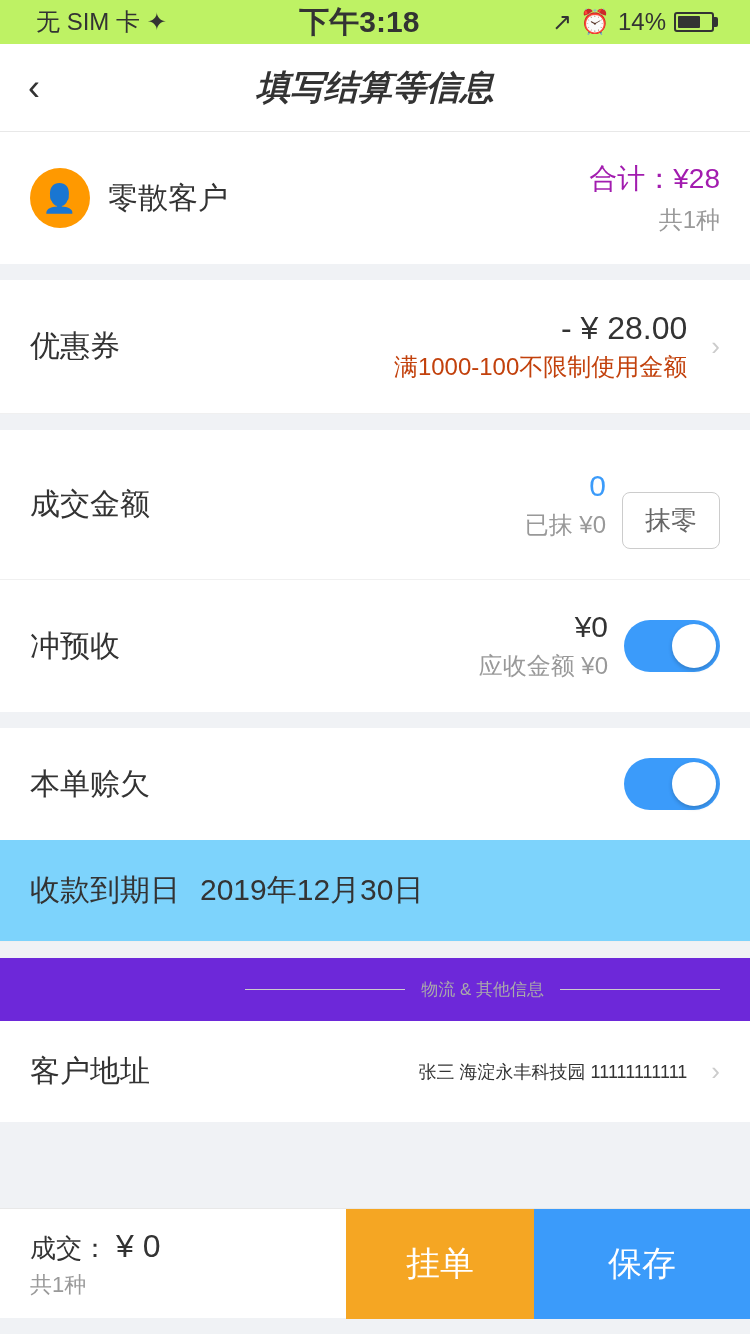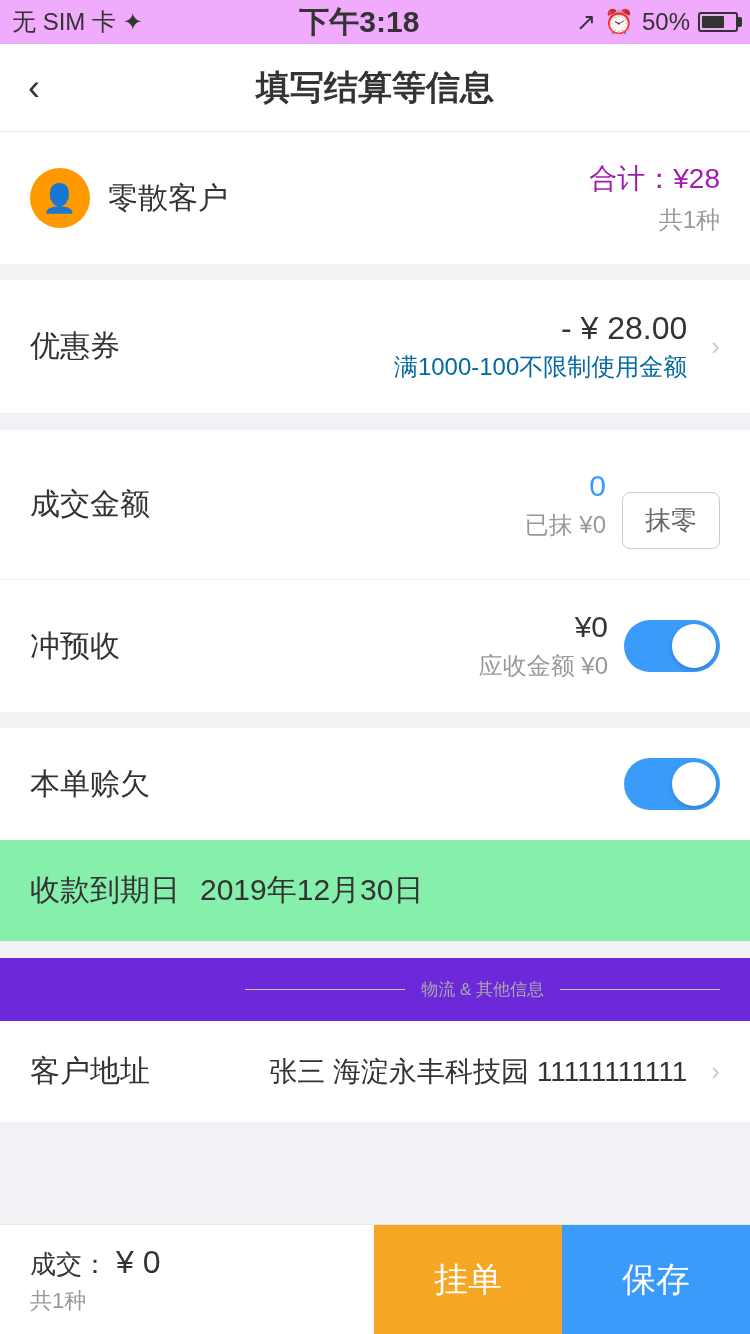--- a/index.html
+++ b/index.html
@@ -11,25 +11,25 @@
       font-family: -apple-system, "PingFang SC", "Helvetica Neue", Arial, sans-serif;
       font-size: 28px;
       color: #333;
       position: relative;
     }
 
     
     .status-bar {
       width: 100%;
       height: 44px;
-      background: #f0abfc;
+      background: #bef264;
       display: flex;
       align-items: center;
       justify-content: space-between;
-      padding: 0 12px;
+      padding: 0 36px;
       font-size: 24px;
       color: #333;
     }
     .status-left { display: flex; align-items: center; gap: 10px; }
     .status-center { font-size: 30px; font-weight: 600; }
     .status-right { display: flex; align-items: center; gap: 8px; font-size: 24px; }
     .battery {
       width: 40px; height: 20px; border: 2px solid #333; border-radius: 3px; position: relative;
       display: flex; align-items: center; padding: 2px;
     }
@@ -54,20 +54,21 @@
       position: absolute;
       left: 28px;
       font-size: 36px;
       color: #333;
       cursor: pointer;
     }
     .nav-title {
       font-size: 34px;
       font-weight: 600;
       color: #333;
+      font-style: italic;
     }
 
     
     .content {
       padding-bottom: 120px;
     }
 
     
     .card {
       background: #fff;
@@ -111,21 +112,21 @@
     .row-label { font-size: 30px; color: #333; }
     .row-right { display: flex; align-items: center; gap: 16px; text-align: right; }
     .row-value { font-size: 30px; color: #333; }
     .row-value-blue { font-size: 30px; color: #3b9bfa; font-weight: 500; }
     .row-value-discount {
       font-size: 32px;
       color: #333;
       font-weight: 500;
     }
     .row-sub { font-size: 24px; color: #999; margin-top: 6px; }
-    .row-sub-discount { font-size: 24px; color: #0369a1; margin-top: 4px; }
+    .row-sub-discount { font-size: 24px; color: #c2410c; margin-top: 4px; }
     .chevron { font-size: 26px; color: #ccc; margin-left: 8px; }
 
     
     .round-zero-btn {
       border: 1px solid #ccc;
       background: #fff;
       padding: 10px 22px;
       border-radius: 8px;
       font-size: 26px;
       color: #666;
@@ -159,33 +160,33 @@
     .section-header::before, .section-header::after {
       content: '';
       flex: 1;
       height: 1px;
       background: #ccc;
       max-width: 160px;
     }
 
     
     .due-date-row {
-      background: #86efac;
+      background: #7dd3fc;
       padding: 30px;
       display: flex;
       align-items: center;
       border-bottom: 1px solid #f0f0f0;
     }
     .due-date-label { font-size: 30px; color: #333; margin-right: 20px; }
     .due-date-value { font-size: 30px; color: #333; }
 
     
     .bottom-bar {
       position: fixed;
-      bottom: 0;
+      bottom: 16px;
       width: 750px;
       height: 110px;
       background: #fff;
       display: flex;
       align-items: center;
       border-top: 1px solid #e8e8e8;
     }
     .bottom-info {
       flex: 1;
       padding: 0 30px;
@@ -196,21 +197,21 @@
       height: 110px;
       background: #f5a623;
       display: flex;
       align-items: center;
       justify-content: center;
       font-size: 34px;
       color: #fff;
       cursor: pointer;
     }
     .btn-save {
-      width: 188px;
+      width: 216px;
       height: 110px;
       background: #3b9bfa;
       display: flex;
       align-items: center;
       justify-content: center;
       font-size: 34px;
       color: #fff;
       cursor: pointer;
     }
 
@@ -222,21 +223,21 @@
 <body>
 
 <div class="status-bar">
   <div class="status-left">
     <span>无 SIM 卡 ✦</span>
   </div>
   <div class="status-center">下午3:18</div>
   <div class="status-right">
     <span>↗</span>
     <span>⏰</span>
-    <span>50%</span>
+    <span>14%</span>
     <div class="battery">
       <div class="battery-fill"></div>
     </div>
   </div>
 </div>
 
 <div class="nav-bar">
   <div class="nav-back">
     <span>‹</span>
   </div>
@@ -319,21 +320,21 @@
   </div>
 
   <div class="section-header">
     <span>物流 &amp; 其他信息</span>
   </div>
 
   <div class="card">
     <div class="row-item" style="border-bottom: none;">
       <span class="row-label">客户地址</span>
       <div class="row-right">
-        <span class="row-value" style="font-size:28px; color:#333; max-width: 460px; text-align: right;">张三 海淀永丰科技园 11111111111</span>
+        <span class="row-value" style="font-size:18px; color:#333; max-width: 460px; text-align: right;">张三 海淀永丰科技园 11111111111</span>
         <span class="chevron">›</span>
       </div>
     </div>
   </div>
 
 </div>
 
 <div class="bottom-bar">
   <div class="bottom-info">
     <div class="deal-amount">

